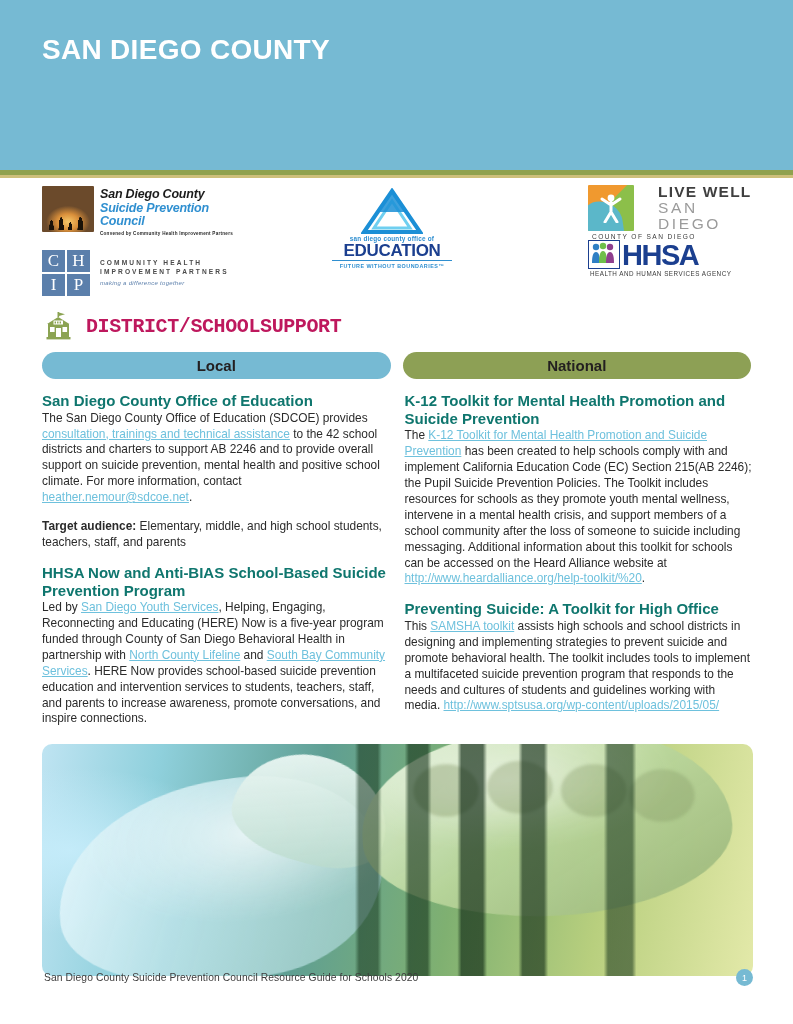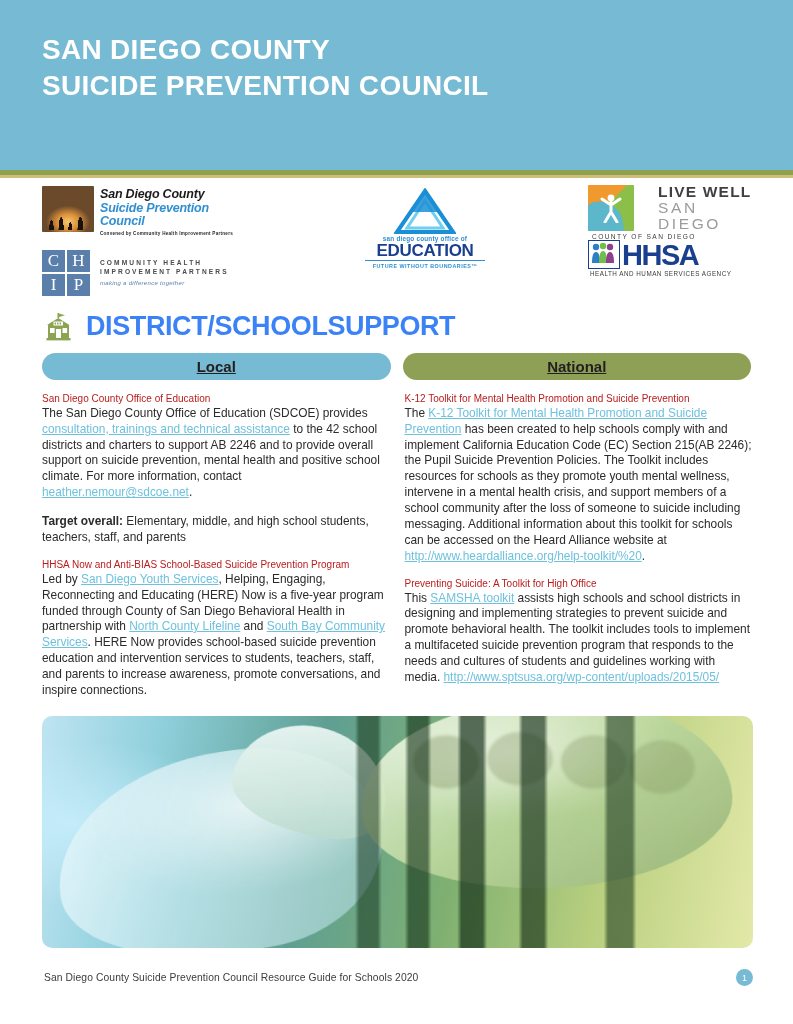--- a/index.html
+++ b/index.html
@@ -43,21 +43,21 @@
   }
 
   
   .logo-strip {
     position: relative;
     height: 125px;
     padding: 0;
   }
   .logo-col { position: absolute; }
   .col-left  { left: 42px;  top: 8px;  width: 250px; }
-  .col-mid   { left: 365px; top: 10px; width: 120px; }
+  .col-mid   { left: 332px; top: 10px; width: 120px; }
   .col-right { left: 588px; top: 6px;  width: 170px; }
 
   
   .sdpc-logo { display: flex; align-items: flex-start; gap: 6px; }
   .sdpc-photo {
     width: 52px; height: 46px; flex: 0 0 52px;
     border-radius: 1px;
     background:
       radial-gradient(ellipse 60% 50% at 50% 78%, #f6c869 0%, #d98f3a 35%, #6b4a2b 70%),
       linear-gradient(#9fc4d8 0%, #cfa86b 55%, #5b3a22 100%);
@@ -168,48 +168,47 @@
     margin-left: 2px; margin-top: 1px;
   }
 
   
   .section-head {
     display: flex; align-items: center; gap: 12px;
     margin: 8px 0 0 44px;
   }
   .school-icon { width: 30px; height: 30px; display: block; }
   .section-title {
-    font-size: 27px; font-weight: bold; letter-spacing: -0.4px; color: #3b82f6;
-    font-family: Liberation Sans, sans-serif;
+    font-size: 20px; font-weight: bold; letter-spacing: -0.4px; color: #be185d;
+    font-family: Liberation Mono, monospace;
   }
 
   
   .tabs {
     display: flex; gap: 12px;
     margin: 11px 42px 9px 42px;
-    text-decoration: underline;
   }
   .tab {
     flex: 1 1 0; height: 27px;
     border-radius: 14px;
     display: flex; align-items: center; justify-content: center;
     font-size: 15px; font-weight: bold; color: #231f20;
   }
   .tab-local { background: #76bad3; }
   .tab-national { background: #8da055; }
 
   
   .columns {
     display: flex; gap: 14px;
     margin: 13px 40px 0 42px;
   }
   .col { flex: 1 1 0; }
   .entry { margin-bottom: 13px; }
   .entry-title {
-    font-size: 10px; font-weight: normal; color: #b91c1c;
+    font-size: 15px; font-weight: bold; color: #0f766e;
     line-height: 1.18; margin-bottom: 1px;
   }
   .entry-body {
     font-size: 11.9px; line-height: 1.335; color: #2b2b2b;
     text-align: left;
   }
   .entry-body .lbl { font-weight: bold; }
   a.doclink {
     color: #6ec1dd; text-decoration: underline; word-break: break-word;
   }
@@ -288,21 +287,20 @@
     background: #76bad3; color: #ffffff;
     font-size: 9px; display: flex; align-items: center; justify-content: center;
   }
 </style>
 </head>
 <body>
 
 <div class="header-band">
   <div class="header-title">
     <span class="line">SAN DIEGO COUNTY</span>
-    <span class="line">SUICIDE PREVENTION COUNCIL</span>
   </div>
 </div>
 <div class="header-rule-green"></div>
 <div class="header-rule-cream"></div>
 
 <div class="logo-strip">
 
   <div class="logo-col col-left">
 
     <div class="sdpc-logo">
@@ -403,21 +401,21 @@
   <div class="tab tab-national">National</div>
 </div>
 
 <div class="columns">
   <div class="col" id="col-local">
       <div class="entry">
         <div class="entry-title">San Diego County Office of Education</div>
         <div class="entry-body"><span>The San Diego County Office of Education (SDCOE) provides </span><a class="doclink" href="#">consultation, trainings and technical assistance</a><span> to the 42 school districts and charters to support AB 2246 and to provide overall support on suicide prevention, mental health and positive school climate. For more information, contact </span><a class="doclink" href="#">heather.nemour@sdcoe.net</a><span>.</span></div>
       </div>
       <div class="entry">
-        <div class="entry-body"><span class="lbl">Target overall:</span><span> Elementary, middle, and high school students, teachers, staff, and parents</span></div>
+        <div class="entry-body"><span class="lbl">Target audience:</span><span> Elementary, middle, and high school students, teachers, staff, and parents</span></div>
       </div>
       <div class="entry">
         <div class="entry-title">HHSA Now and Anti-BIAS School-Based Suicide Prevention Program</div>
         <div class="entry-body"><span>Led by </span><a class="doclink" href="#">San Diego Youth Services</a><span>, Helping, Engaging, Reconnecting and Educating (HERE) Now is a five-year program funded through County of San Diego Behavioral Health in partnership with </span><a class="doclink" href="#">North County Lifeline</a><span>  and </span><a class="doclink" href="#">South Bay Community Services</a><span>. HERE Now provides school-based suicide prevention education and intervention services to students, teachers, staff, and parents to increase awareness, promote conversations, and inspire connections.</span></div>
       </div>
     </div>
   <div class="col" id="col-national">
       <div class="entry">
         <div class="entry-title">K-12 Toolkit for Mental Health Promotion and Suicide Prevention</div>
         <div class="entry-body"><span>The </span><a class="doclink" href="#">K-12 Toolkit for Mental Health Promotion and Suicide Prevention</a><span> has been created to help schools comply with and implement California Education Code (EC) Section 215(AB 2246); the Pupil Suicide Prevention Policies. The Toolkit includes resources for schools as they promote youth mental wellness, intervene in a mental health crisis, and support members of a school community after the loss of someone to suicide including messaging. Additional information about this toolkit for schools can be accessed on the Heard Alliance website at </span><a class="doclink" href="#">http://www.heardalliance.org/help-toolkit/%20</a><span>.</span></div>

